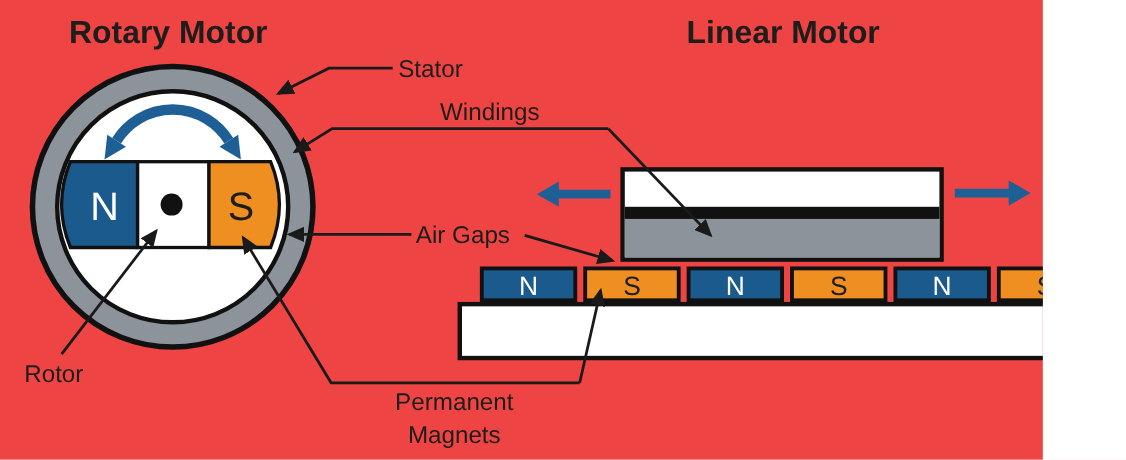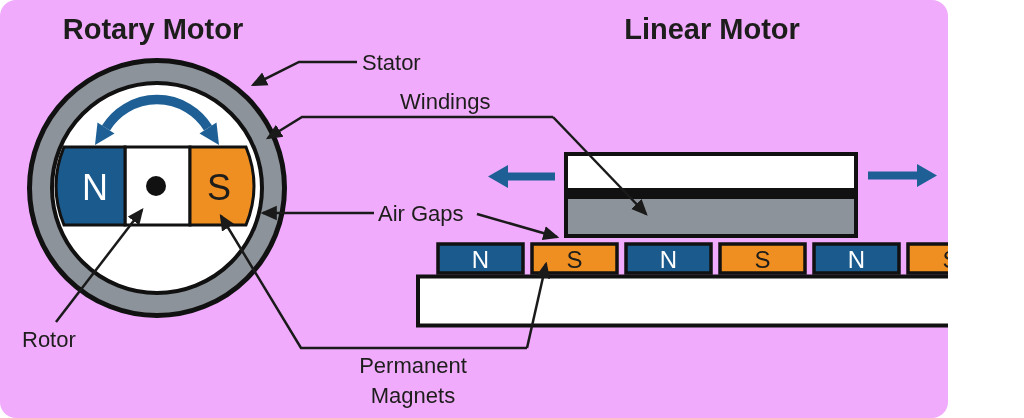--- a/index.html
+++ b/index.html
@@ -4,24 +4,23 @@
 <style>
   html, body {
     margin: 0;
     padding: 0;
     background: #ffffff;
   }
   #stage {
     position: relative;
     width: 948px;
     height: 418px;
-    background: #f0abfc;
+    background: #ef4444;
     font-family: "Liberation Sans", "DejaVu Sans", sans-serif;
     overflow: hidden;
-    border-radius: 16px;
   }
   svg { display: block; }
   .title-text {
     font-family: "Liberation Sans", "DejaVu Sans", sans-serif;
     font-size: 29px;
     font-weight: bold;
     fill: #1d1d1b;
   }
   .label-text {
     font-family: "Liberation Sans", "DejaVu Sans", sans-serif;

